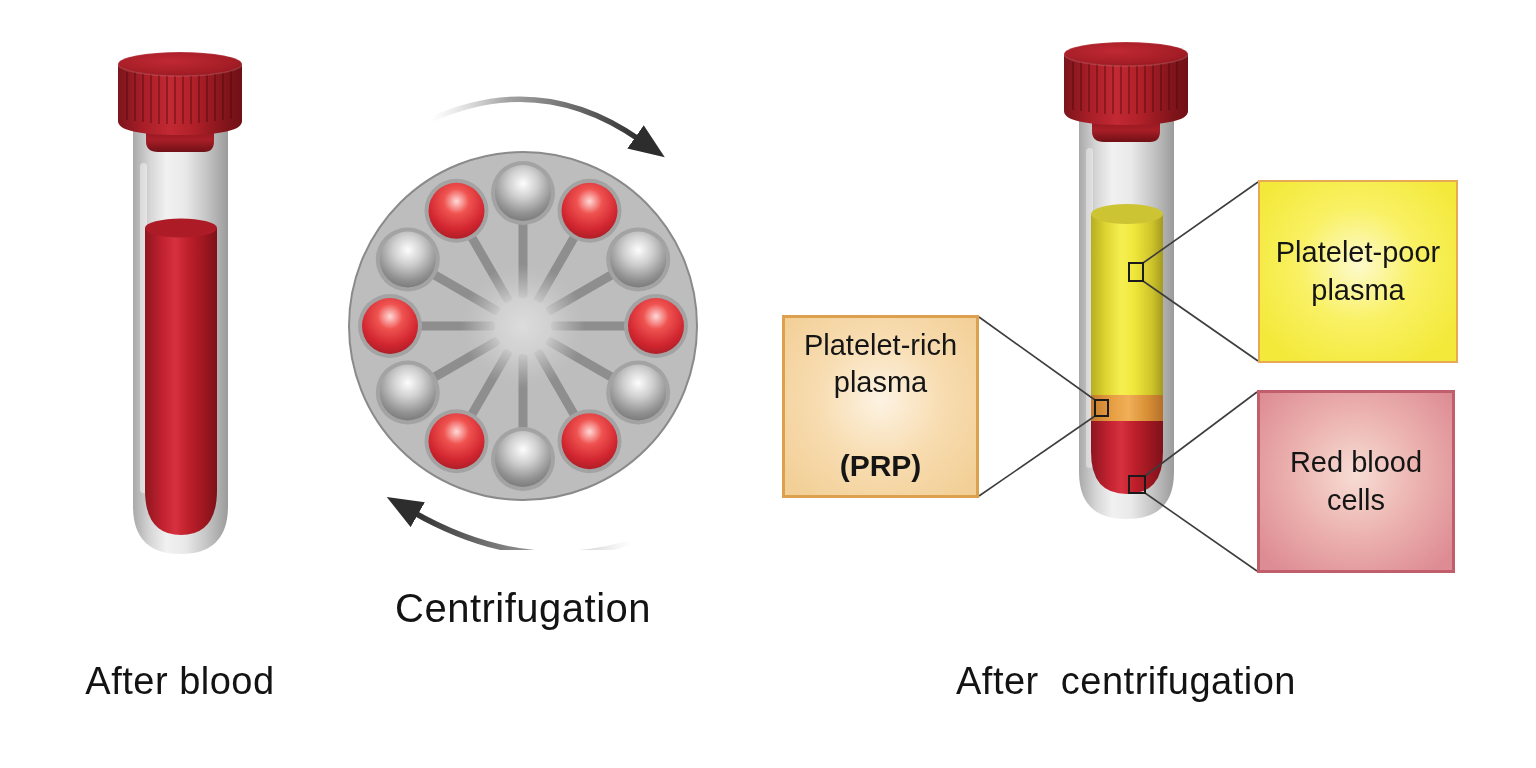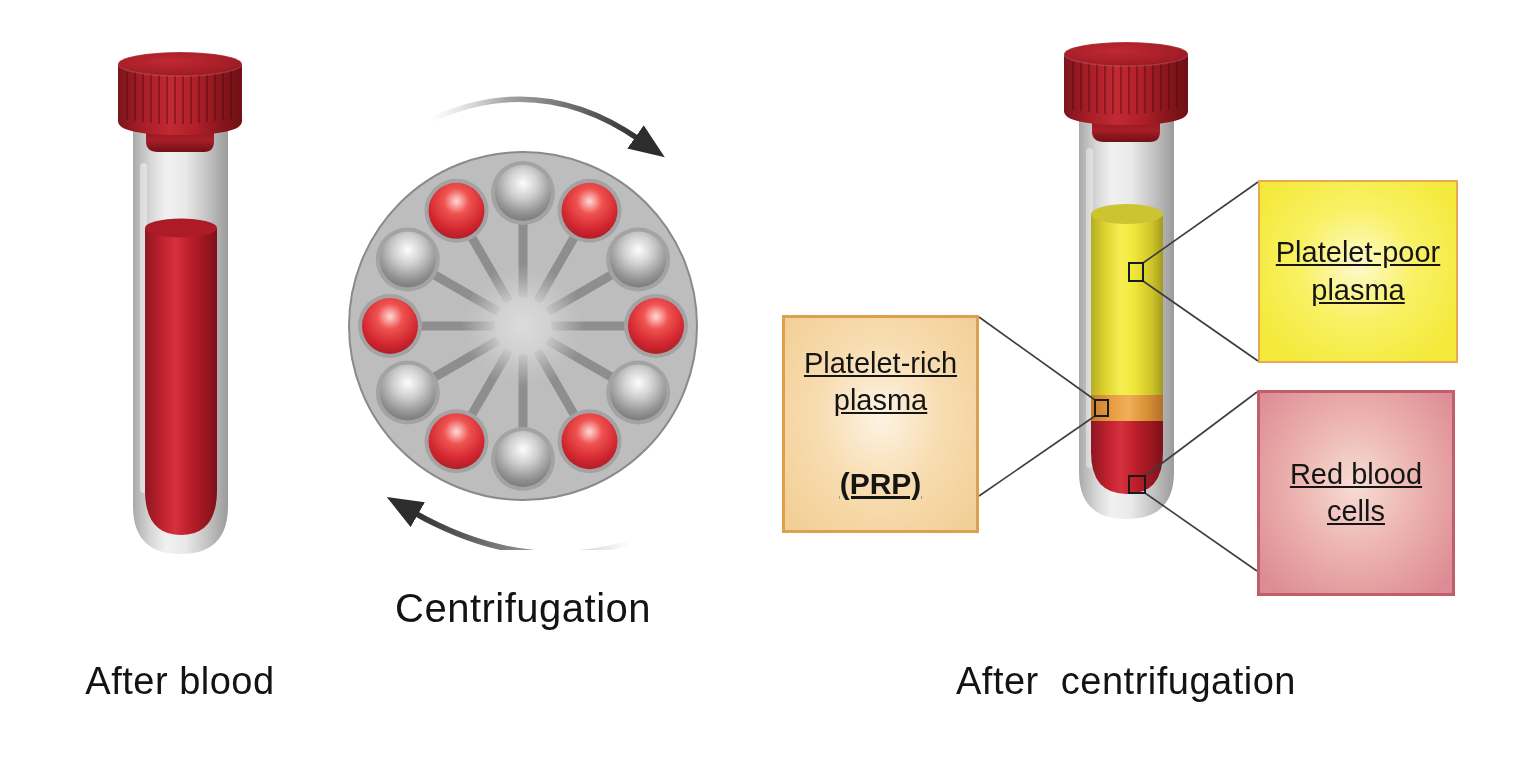--- a/index.html
+++ b/index.html
@@ -8,36 +8,35 @@
     font-family:"Liberation Sans", sans-serif; overflow:hidden; color:#161616;
   }
   .abs { position:absolute; }
   .stage-label { position:absolute; text-align:center; color:#131313; font-size:38px; letter-spacing:.5px; }
   .stage-label.small { font-size:40px; }
   .pre { white-space:pre; }
   .callout {
     position:absolute; display:flex; flex-direction:column; align-items:center; justify-content:center;
     text-align:center; color:#151515; font-size:29px; line-height:1.28; white-space:pre-line;
     box-sizing:border-box;
-    text-decoration:underline;
   }
   .callout .abbr { font-weight:700; font-size:30px; margin-top:24px; white-space:nowrap; }
   .callout.ppp {
     left:1258px; top:180px; width:200px; height:183px;
     background:radial-gradient(ellipse at 50% 46%, #fdfacd 0%, #f9f164 42%, #f3e93a 85%);
     border:2px solid #e7aa52;
   }
   .callout.prp {
-    left:782px; top:315px; width:197px; height:218px;
+    left:782px; top:315px; width:197px; height:183px;
     background:radial-gradient(ellipse at 50% 46%, #fdf3e3 0%, #f8ddb2 45%, #f2cf96 92%);
     border:3px solid #dda04e;
     gap:22px;
   }
   .callout.rbc {
-    left:1257px; top:390px; width:198px; height:206px;
+    left:1257px; top:390px; width:198px; height:183px;
     background:radial-gradient(ellipse at 50% 46%, #f7ddd5 0%, #ecb3af 45%, #dd8b94 92%);
     border:3px solid #c05f6b;
   }
   svg { display:block; }
   .overlay { position:absolute; left:0; top:0; pointer-events:none; }
 </style>
 </head>
 <body>
 
 <div class="canvas">

